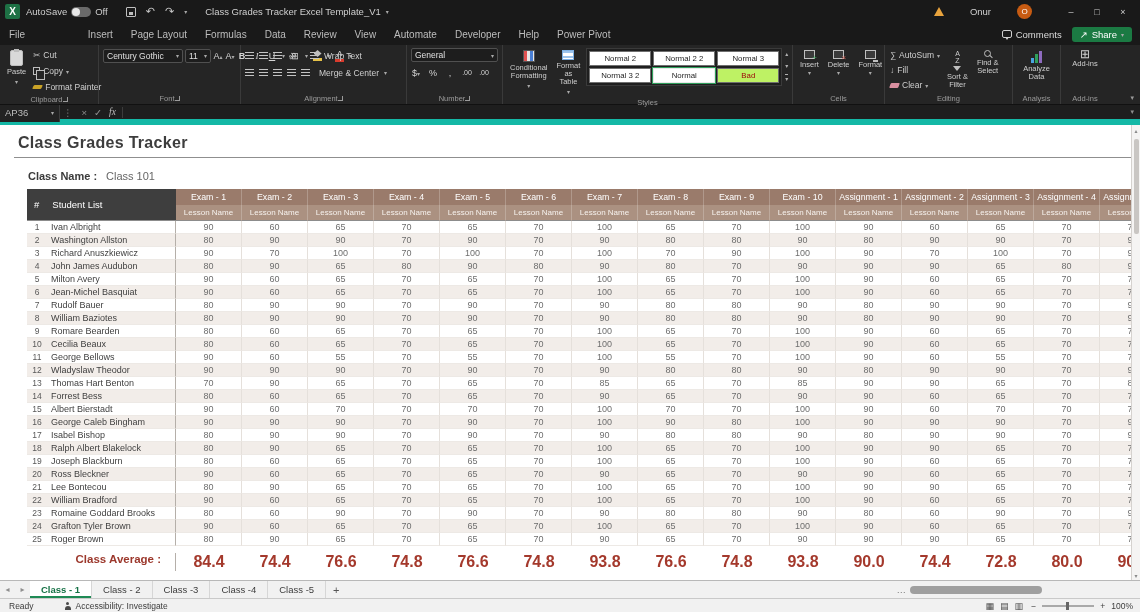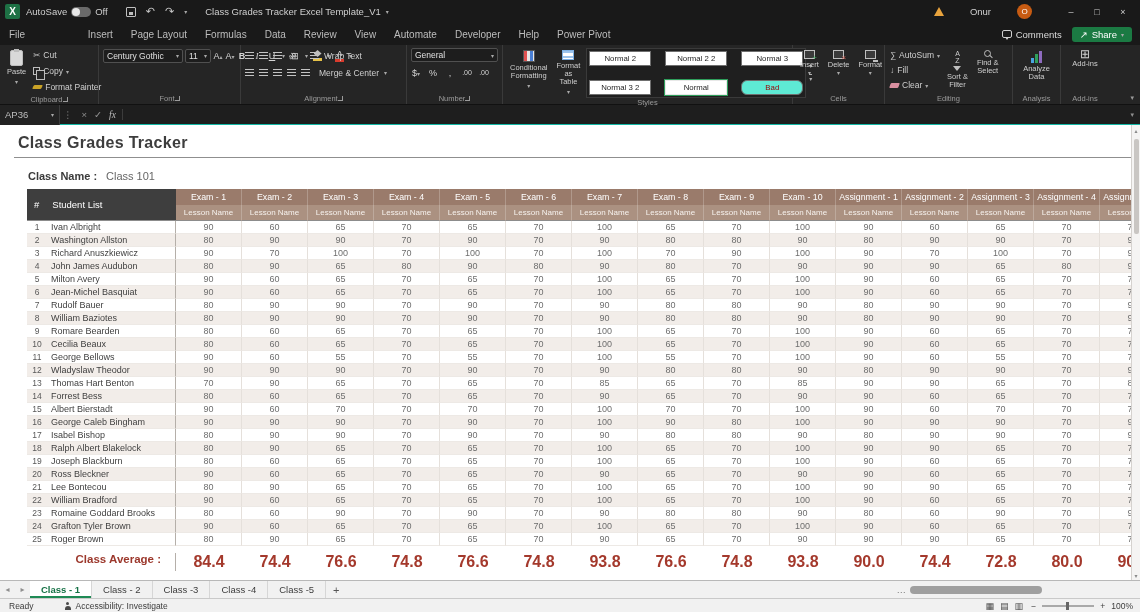--- a/index.html
+++ b/index.html
@@ -54,42 +54,42 @@
   .icon-brush { width:9px; height:4px; background:#c9a227; transform:skewX(-25deg); border-radius:1px; }
   .combo { height:14px; background:#1d1d1d; border:1px solid #505050; border-radius:2px; display:flex; align-items:center; justify-content:space-between; padding:0 3px; font-size:8.5px; color:#e0e0e0; }
   .fcol { display:flex; flex-direction:column; gap:2px; }
   .toolrow { display:flex; align-items:center; gap:5px; height:15px; font-size:8.5px; }
   .fbtn { min-width:10px; text-align:center; font-size:9px; color:#d5d5d5; }
   .fbtn.b { font-weight:bold; } .fbtn.i { font-style:italic; font-family:"Liberation Serif",serif; } .fbtn.u { text-decoration:underline; }
   .colorstack { display:flex; flex-direction:column; align-items:center; gap:1px; }
   .colorstack .bar { width:9px; height:3px; }
   .icon-bucket { width:8px; height:7px; background:#bfbfbf; clip-path:polygon(50% 0,100% 50%,50% 100%,0 50%); }
   .bars { width:9px; height:7px; background:repeating-linear-gradient(to bottom,#c4c4c4 0 1px,transparent 1px 3px); }
-  .styles-gallery { display:grid; grid-template-columns:repeat(3,62px); grid-auto-rows:15px; gap:14px; padding:2px; background:#1f1f1f; border:1px solid #3a3a3a; }
+  .styles-gallery { display:grid; grid-template-columns:repeat(3,62px); grid-auto-rows:15px; gap:2px; padding:2px; background:#1f1f1f; border:1px solid #3a3a3a; }
   .style-cell { background:#fff; color:#1f1f1f; font-size:7.8px; display:flex; align-items:center; justify-content:center; border:1px solid #6f6f6f; overflow:hidden; white-space:nowrap; }
-  .style-cell.bad { background:#5eead4; color:#9c0006;border-radius:6px; }
+  .style-cell.bad { background:#bef264; color:#9c0006; }
   .style-cell.sel { border:1px solid #e8e8e8; outline:1px solid #2e9e5b; }
   .gal-arrows { display:flex; flex-direction:column; justify-content:space-between; padding:2px 0; color:#b0b0b0; font-size:6px; height:36px; }
   .icon-cf { width:12px; height:12px; border:1px solid #555; background:linear-gradient(to right,#e05252 0 3px,#e8e8e8 3px 6px,#4a7fd4 6px 9px,#e8e8e8 9px); }
   .icon-ft { width:12px; height:10px; border:1px solid #7fb2e5; background:repeating-linear-gradient(to bottom,#9cc3ec 0 2px,#fff 2px 5px); }
   .icon-sheet { width:11px; height:9px; border:1px solid #bfbfbf; position:relative; background:#3a3a3a; }
   .icon-sheet.ins::after, .icon-sheet.del::after, .icon-sheet.fmt::after { position:absolute; right:-3px; bottom:-4px; font-size:8px; line-height:8px; }
   .icon-sheet.ins::after { content:"+"; color:#4fae6d; }
   .icon-sheet.del::after { content:"×"; color:#dderror; color:#d86a5f; }
   .icon-sheet.fmt::after { content:""; width:5px; height:2px; background:#bfbfbf; }
   .edit-col { display:flex; flex-direction:column; gap:1px; }
   .icon-eraser { width:9px; height:5px; background:#d98fa0; transform:skewX(-20deg); border-radius:1px; }
   .icon-az { font-size:7px; line-height:7px; color:#cfcfcf; display:flex; flex-direction:column; align-items:center; }
   .icon-funnel { width:0; height:0; border-left:4px solid transparent; border-right:4px solid transparent; border-top:5px solid #bfbfbf; }
   .icon-analyze { display:flex; align-items:flex-end; gap:1px; height:13px; }
   .icon-analyze span { width:3px; display:block; }
   .ribbon-collapse { position:absolute; right:6px; bottom:2px; color:#9b9b9b; font-size:7px; }
 
   
-  .formulabar { height:20px; background:#1e1e1e; display:flex; align-items:center; color:#bdbdbd; font-size:9.5px; flex:0 0 auto; border-bottom:1px solid #14b8a6; }
+  .formulabar { height:20px; background:#1e1e1e; display:flex; align-items:center; color:#bdbdbd; font-size:9.5px; flex:0 0 auto; border-bottom:6px solid #14b8a6; }
   .namebox { width:60px; height:20px; display:flex; align-items:center; justify-content:space-between; padding:0 5px; border-right:1px solid #3c3c3c; background:#222; }
   .fb-dots { padding:0 3px; color:#777; }
   .fb-icons { display:flex; align-items:center; gap:7px; padding:0 6px; border-right:1px solid #3c3c3c; color:#8f8f8f; }
   .fx { font-family:"Liberation Serif",serif; font-style:italic; color:#bdbdbd; }
   .formula-input { flex:1; background:transparent; border:none; outline:none; height:18px; color:#ddd; font-size:9.5px; font-family:"Liberation Sans",sans-serif; }
   .fb-chv { padding:0 6px; color:#8f8f8f; font-size:7px; }
 
   
   .sheet { flex:1; background:#fff; position:relative; overflow:hidden; }
   .sheet-title { margin:9px 0 0 18px; font-size:16px; font-weight:bold; color:#3d3d3d; letter-spacing:.3px; }

